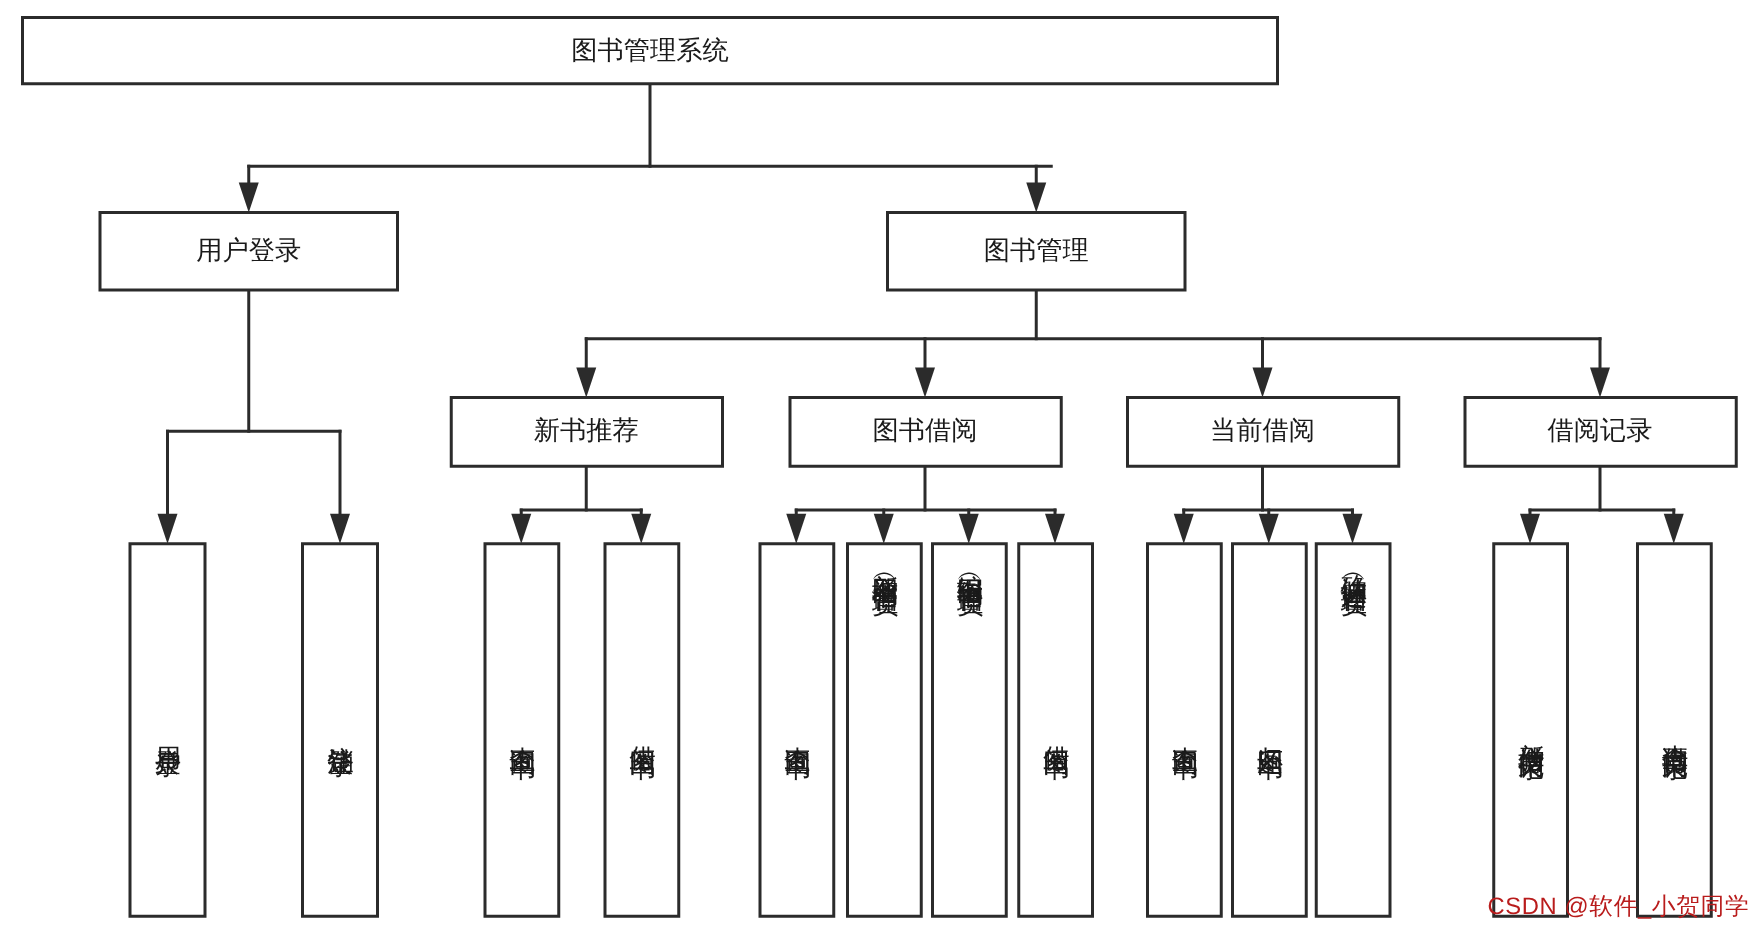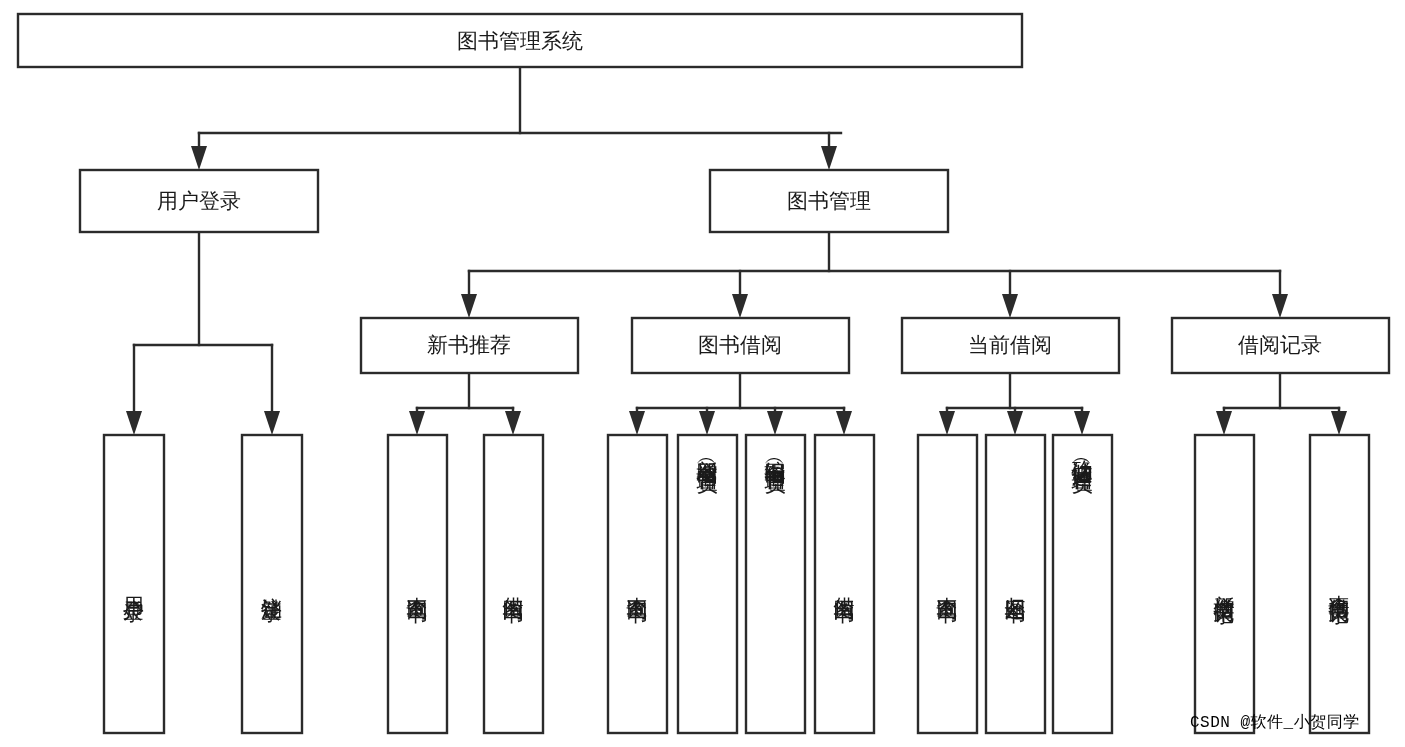--- a/index.html
+++ b/index.html
@@ -61,23 +61,23 @@
     display: flex;
     align-items: center;
     justify-content: center;
     pointer-events: none;
   }
   .leaf-label-wrap.align-top {
     align-items: flex-start;
   }
   .watermark {
     position: absolute;
-    font-family: Liberation Mono, monospace;
-    font-size: 16px;
-    color: #000000;
+    font-family: Liberation Sans, sans-serif;
+    font-size: 19px;
+    color: #b91c1c;
     white-space: nowrap;
     letter-spacing: 0.5px;
   }
 </style>
 </head>
 <body>
 
 <div id="canvas">
 
   <svg id="diagram-svg" viewBox="0 0 1405 747">

